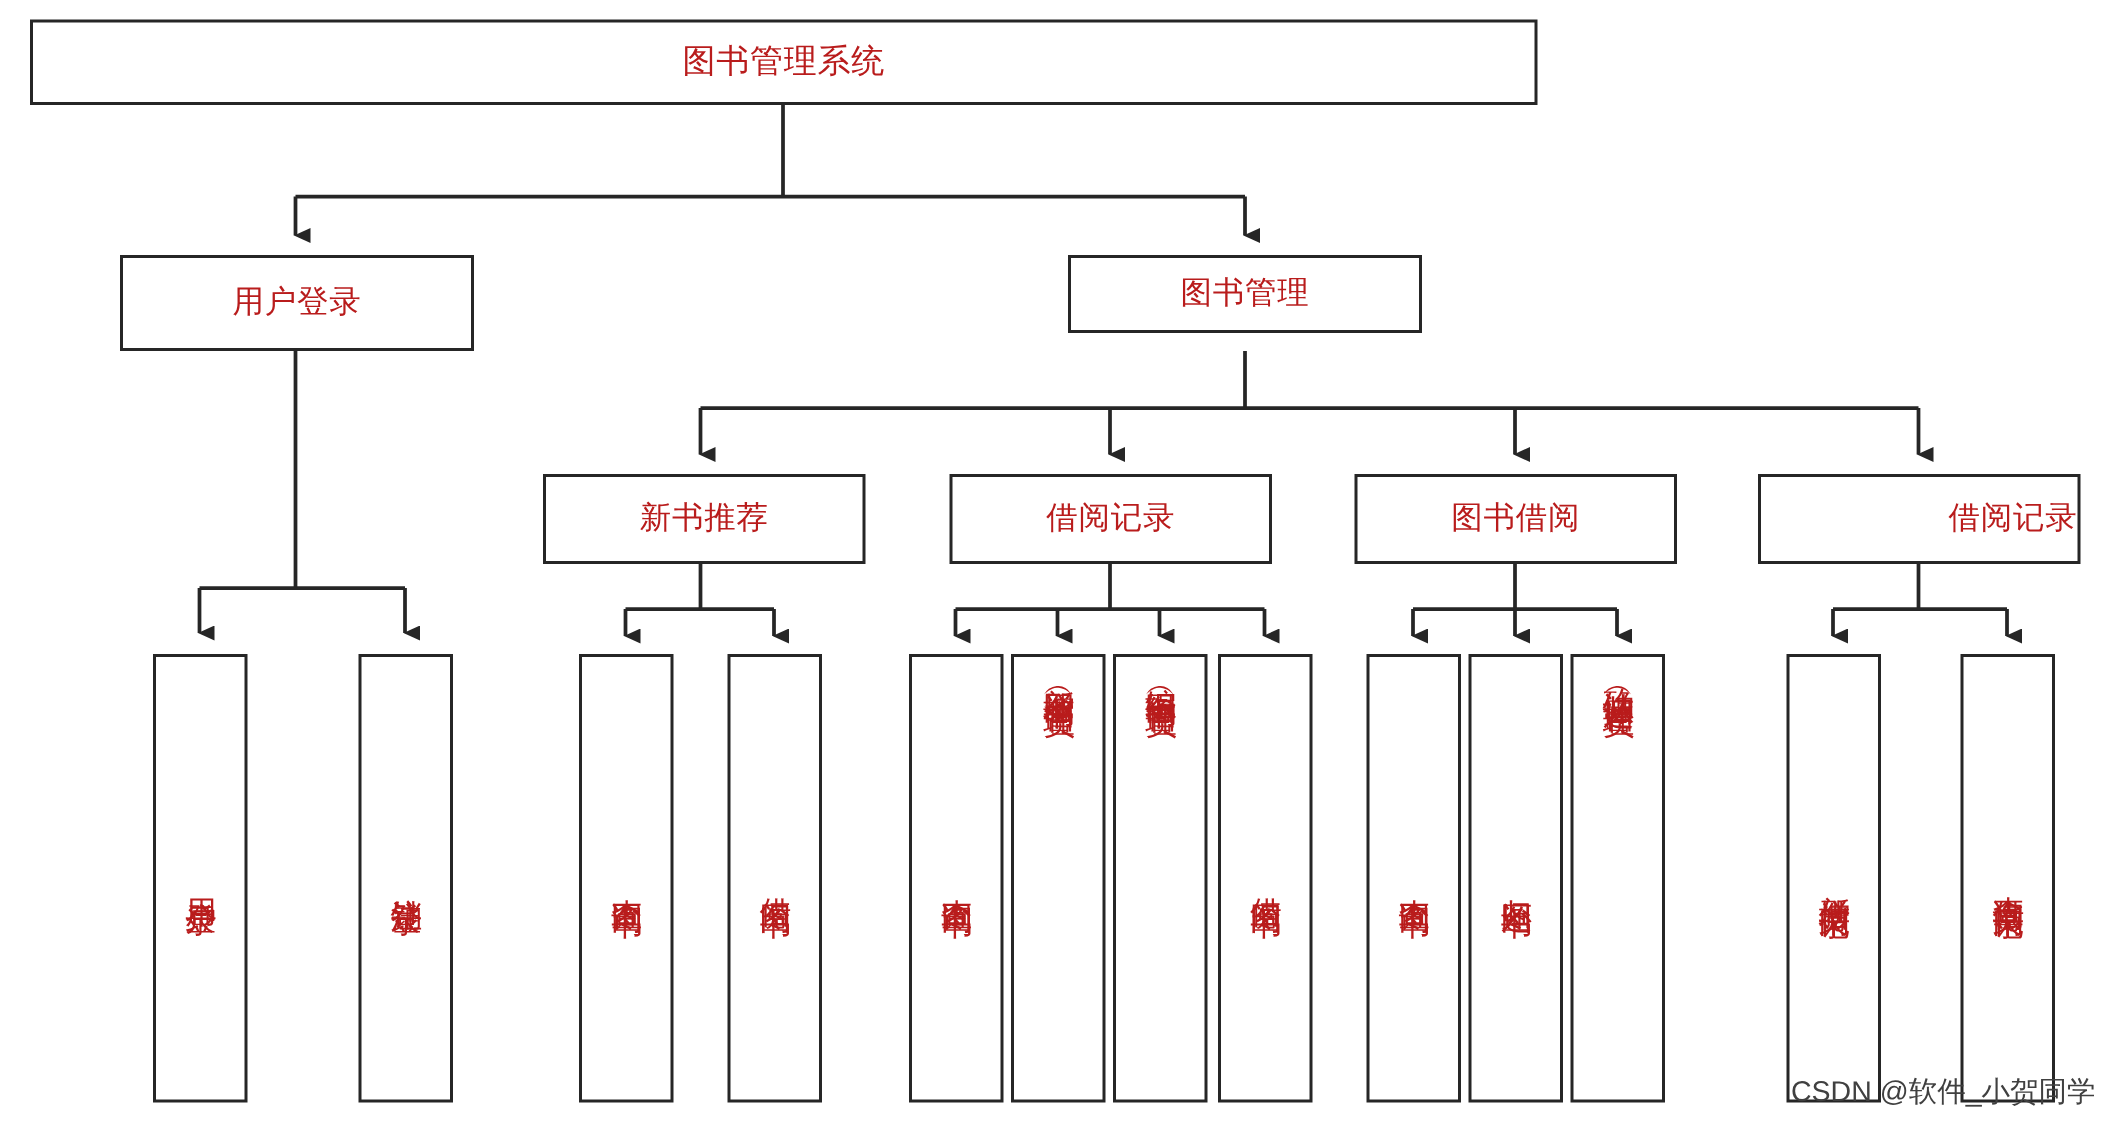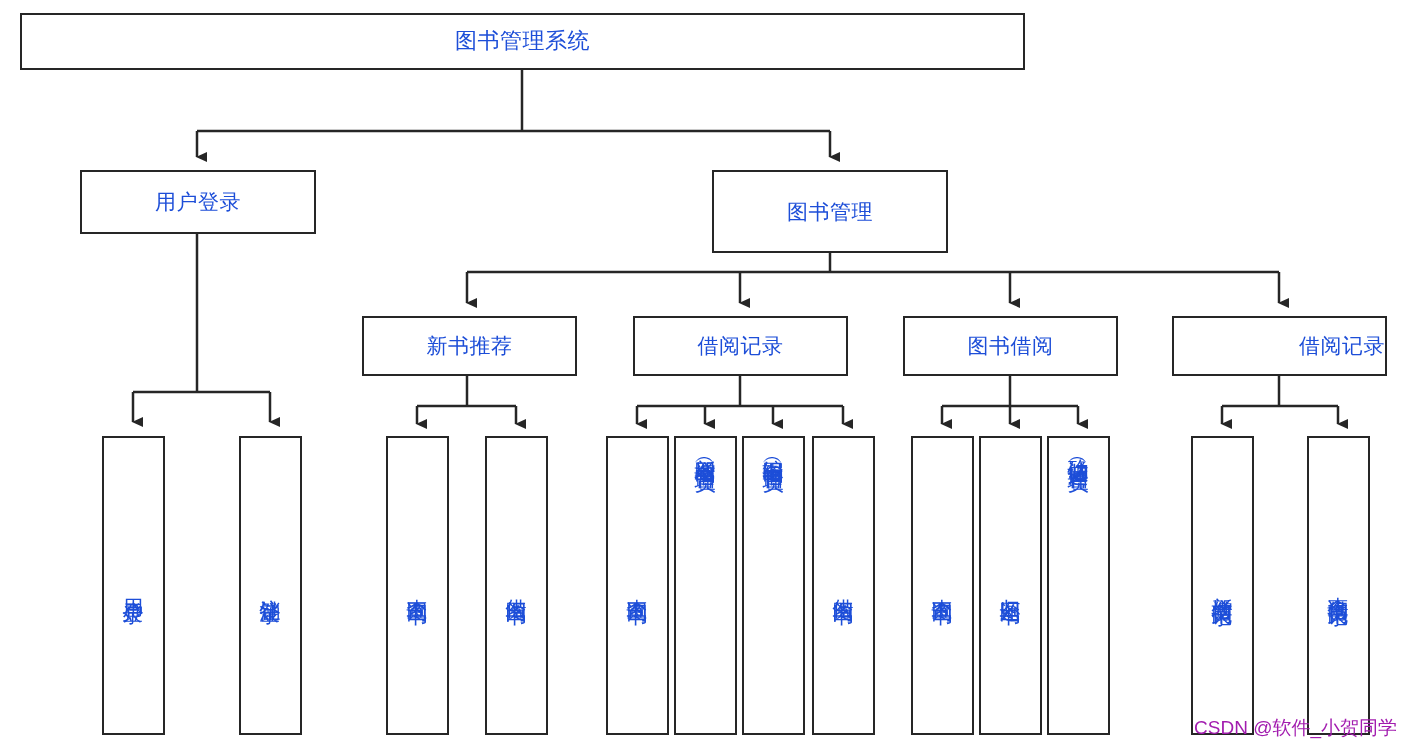--- a/index.html
+++ b/index.html
@@ -30,21 +30,21 @@
     position: absolute;
     box-sizing: border-box;
     border: 2px solid #262626;
     background: #ffffff;
     display: flex;
     align-items: center;
     justify-content: center;
     overflow: hidden;
   }
   .node-label {
-    color: #1d4ed8;
+    color: #b91c1c;
     font-family: "Liberation Sans", "DejaVu Sans", sans-serif;
     line-height: 1.12;
     letter-spacing: 0.5px;
     white-space: pre;
   }
   .node-box.horizontal .node-label {
     font-size: 21px;
   }
   .node-box.root .node-label {
     font-size: 22px;
@@ -63,21 +63,21 @@
   }
   .node-box.vertical.centered {
     align-items: center;
     padding-top: 0;
   }
   #watermark {
     position: absolute;
     right: 8px;
     bottom: 6px;
     font-size: 19px;
-    color: #a21caf;
+    color: #404040;
     font-family: "Liberation Sans", "DejaVu Sans", sans-serif;
     white-space: pre;
     pointer-events: none;
     margin-left: 36px;
   }
 </style>
 </head>
 <body>
 
 <div id="diagram-root">
@@ -146,21 +146,21 @@
     </g>
   </svg>
 
   <div class="node-box root horizontal" style="left:20px; top:13px; width:1005px; height:57px;">
     <span class="node-label">图书管理系统</span>
   </div>
 
   <div class="node-box horizontal" style="left:80px; top:170px; width:236px; height:64px;">
     <span class="node-label">用户登录</span>
   </div>
-  <div class="node-box horizontal" style="left:712px; top:170px; width:236px; height:83px;">
+  <div class="node-box horizontal" style="left:712px; top:170px; width:236px; height:52px;">
     <span class="node-label">图书管理</span>
   </div>
 
   <div class="node-box horizontal" style="left:362px; top:316px; width:215px; height:60px;">
     <span class="node-label">新书推荐</span>
   </div>
   <div class="node-box horizontal" style="left:633px; top:316px; width:215px; height:60px;">
     <span class="node-label">借阅记录</span>
   </div>
   <div class="node-box horizontal" style="left:903px; top:316px; width:215px; height:60px;">

